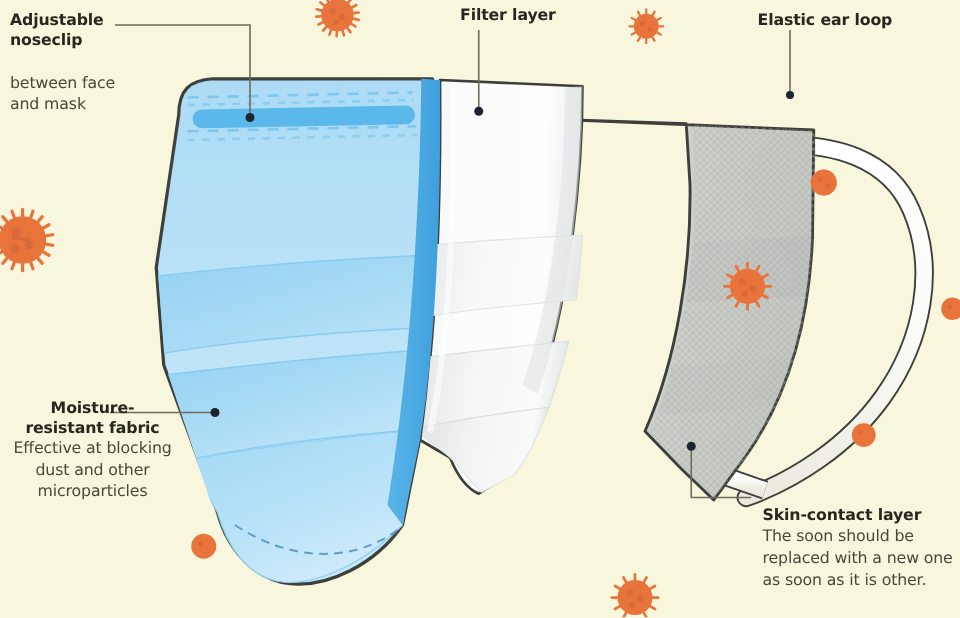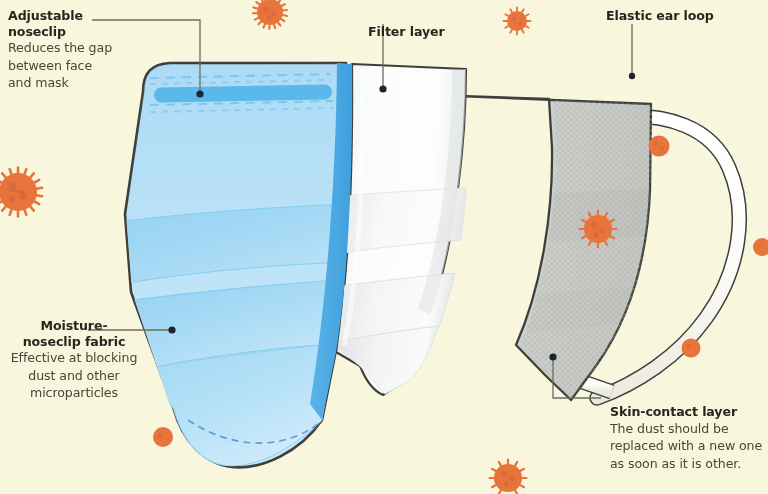--- a/index.html
+++ b/index.html
@@ -40,21 +40,21 @@
   }
   .callout .c-body {
     font-size: 12.6px;
     line-height: 17.5px;
     color: #4a463a;
     letter-spacing: -0.1px;
     font-weight: normal;
   }
   #callout-noseclip   { left: 8px;   top: 8px;   width: 130px; }
   #callout-moisture   { left: 8px;   top: 318px; width: 132px; text-align: center; }
-  #callout-filter     { left: 368px; top: 24px;   width: 140px; }
+  #callout-filter     { left: 368px; top: 4px;   width: 140px; }
   #callout-earloop    { left: 606px; top: 8px;   width: 155px; }
   #callout-skin       { left: 610px; top: 386px; width: 158px; margin-top: 18px; }
 </style>
 </head>
 <body>
 
 <div id="infographic">
 
   <svg id="art" viewBox="0 0 768 494" width="768" height="494" xmlns="http://www.w3.org/2000/svg">
     <defs>
@@ -430,48 +430,48 @@
       </g>
     </g>
   </svg>
 
   <div class="callout" id="callout-noseclip">
     <div class="c-title">
       <span>Adjustable</span><br>
       <span>noseclip</span>
     </div>
     <div class="c-body">
-      <span>Reduces the gap</span><br>
+      <br>
       <span>between face</span><br>
       <span>and mask</span>
     </div>
   </div>
 
   <div class="callout" id="callout-filter">
     <div class="c-title">Filter layer</div>
   </div>
 
   <div class="callout" id="callout-earloop">
     <div class="c-title">Elastic ear loop</div>
   </div>
 
   <div class="callout" id="callout-moisture">
     <div class="c-title">
       <span>Moisture-</span><br>
-      <span>noseclip fabric</span>
+      <span>resistant fabric</span>
     </div>
     <div class="c-body">
       <span>Effective at blocking</span><br>
       <span>dust and other</span><br>
       <span>microparticles</span>
     </div>
   </div>
 
   <div class="callout" id="callout-skin">
     <div class="c-title">Skin-contact layer</div>
     <div class="c-body">
-      <span>The dust should be</span><br>
+      <span>The soon should be</span><br>
       <span>replaced with a new one</span><br>
       <span>as soon as it is other.</span>
     </div>
   </div>
 
 </div>
 
 </body></html>

